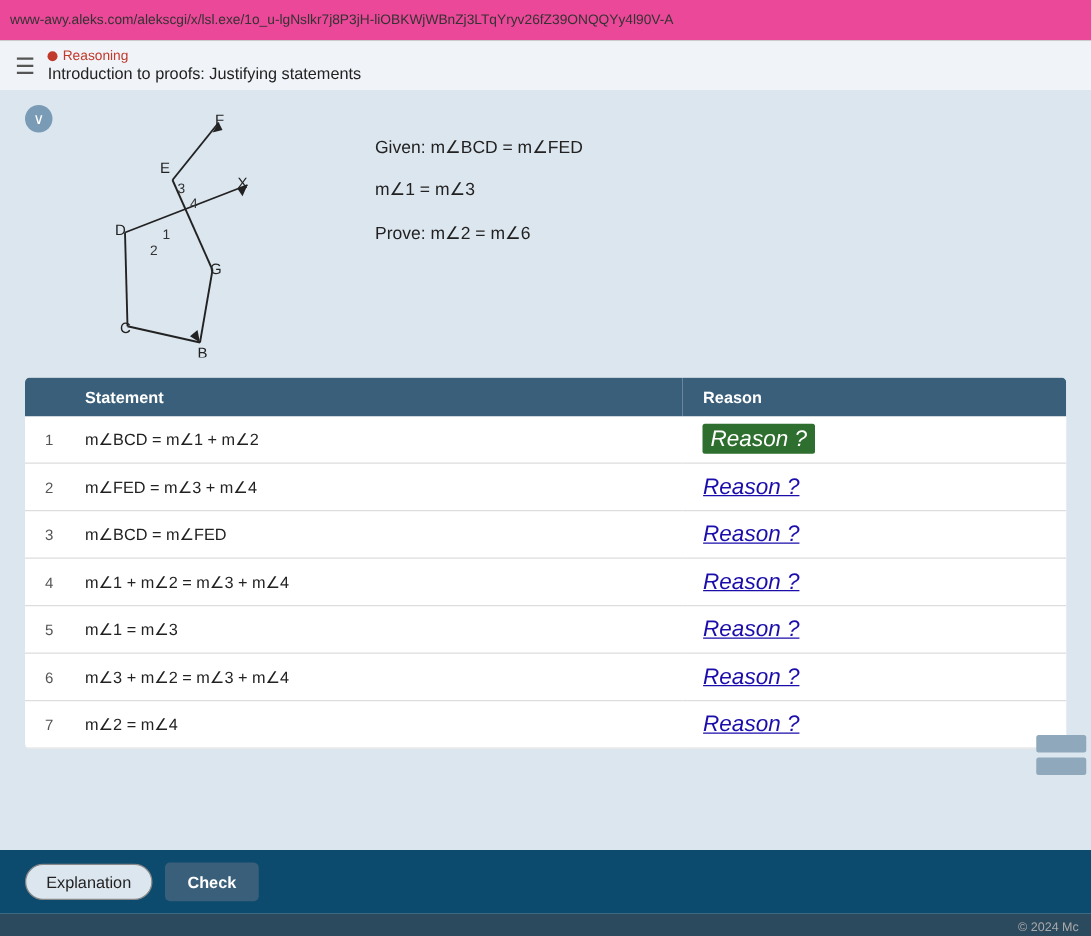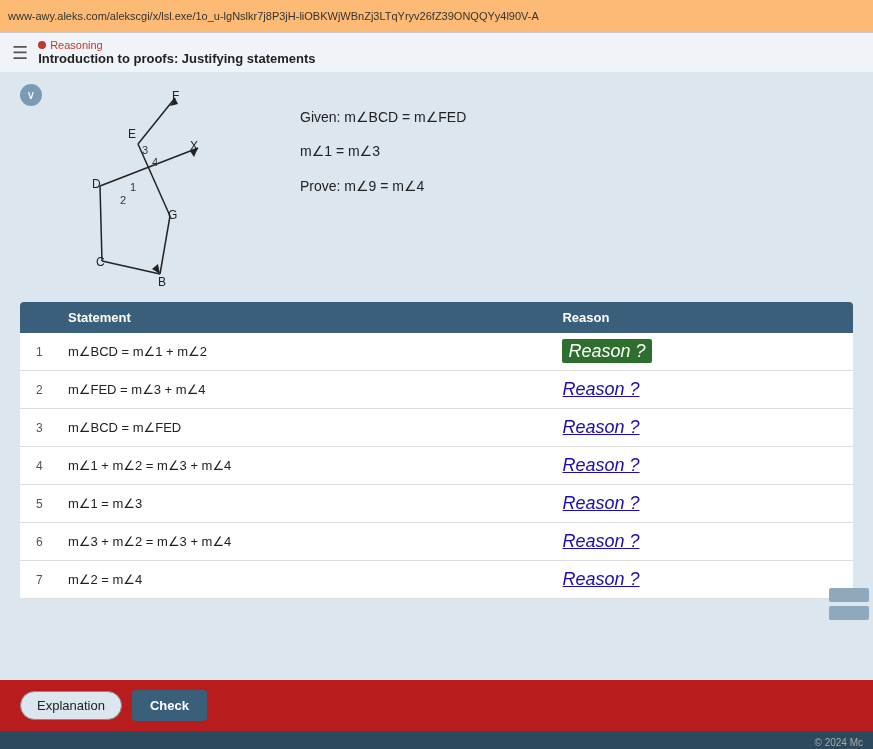--- a/index.html
+++ b/index.html
@@ -4,21 +4,21 @@
   <style>
     * { box-sizing: border-box; margin: 0; padding: 0; }
     body {
       font-family: Arial, sans-serif;
       background: #c8d4e0;
       width: 873px;
       min-height: 749px;
       overflow: hidden;
     }
     .browser-bar {
-      background: #fdba74;
+      background: #ec4899;
       height: 28px;
       display: flex;
       align-items: center;
       padding: 16px 8px;
       font-size: 11px;
       color: #333;
       border-bottom: 1px solid #ccc;
     }
     .app-container {
       background: #f0f4f8;
@@ -52,21 +52,21 @@
     }
     .reasoning-label .dot {
       width: 8px;
       height: 8px;
       background: #c0392b;
       border-radius: 50%;
       display: inline-block;
     }
     .page-title {
       font-size: 13px;
-      font-weight: bold;
+      font-weight: normal;
       color: #222;
     }
     .content-area {
       background: #dce6ef;
       flex: 1;
       padding: 10px 20px;
       display: flex;
       flex-direction: column;
       gap: 10px;
       position: relative;
@@ -156,21 +156,21 @@
       background: #2e6e2e;
       color: white;
       padding: 2px 6px;
       text-decoration: none;
       border-radius: 2px;
     }
     .bottom-buttons {
       display: flex;
       gap: 10px;
       padding: 10px 20px;
-      background: #b91c1c;
+      background: #0c4a6e;
       align-items: center;
     }
     .btn-explanation {
       background: #dce6ef;
       border: 1px solid #888;
       border-radius: 20px;
       padding: 6px 16px;
       font-size: 13px;
       cursor: pointer;
       color: #222;
@@ -275,21 +275,21 @@
           <text x="72" y="68" font-size="11" fill="#333" font-family="Arial">3</text>
           <text x="82" y="80" font-size="11" fill="#333" font-family="Arial">4</text>
           <text x="50" y="118" font-size="11" fill="#333" font-family="Arial">2</text>
           <text x="60" y="105" font-size="11" fill="#333" font-family="Arial">1</text>
         </svg>
       </div>
 
       <div class="given-area">
         <p>Given: m∠BCD = m∠FED</p>
         <p>m∠1 = m∠3</p>
-        <p>Prove: m∠9 = m∠4</p>
+        <p>Prove: m∠2 = m∠6</p>
       </div>
     </div>
 
     <div class="proof-table-container">
       <table class="proof-table">
         <thead>
           <tr>
             <th></th>
             <th>Statement</th>
             <th>Reason</th>

